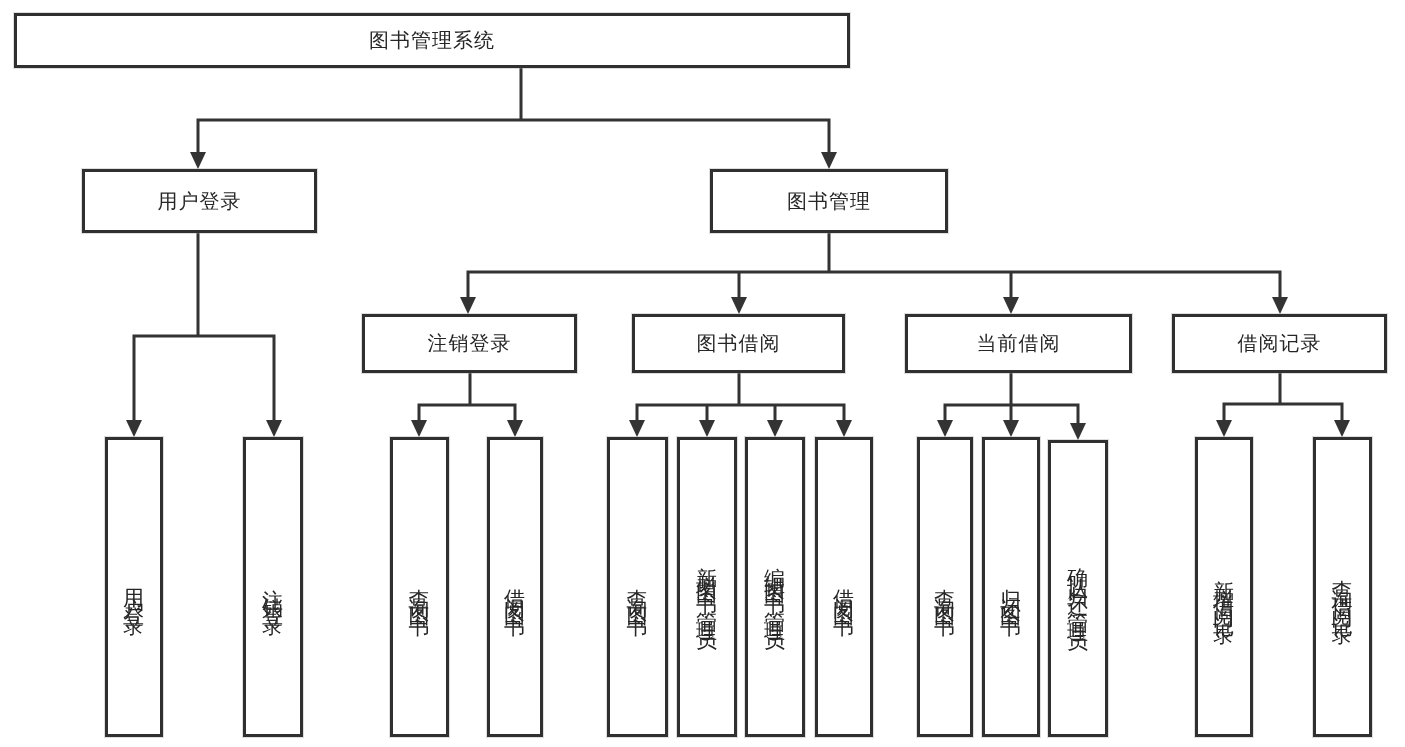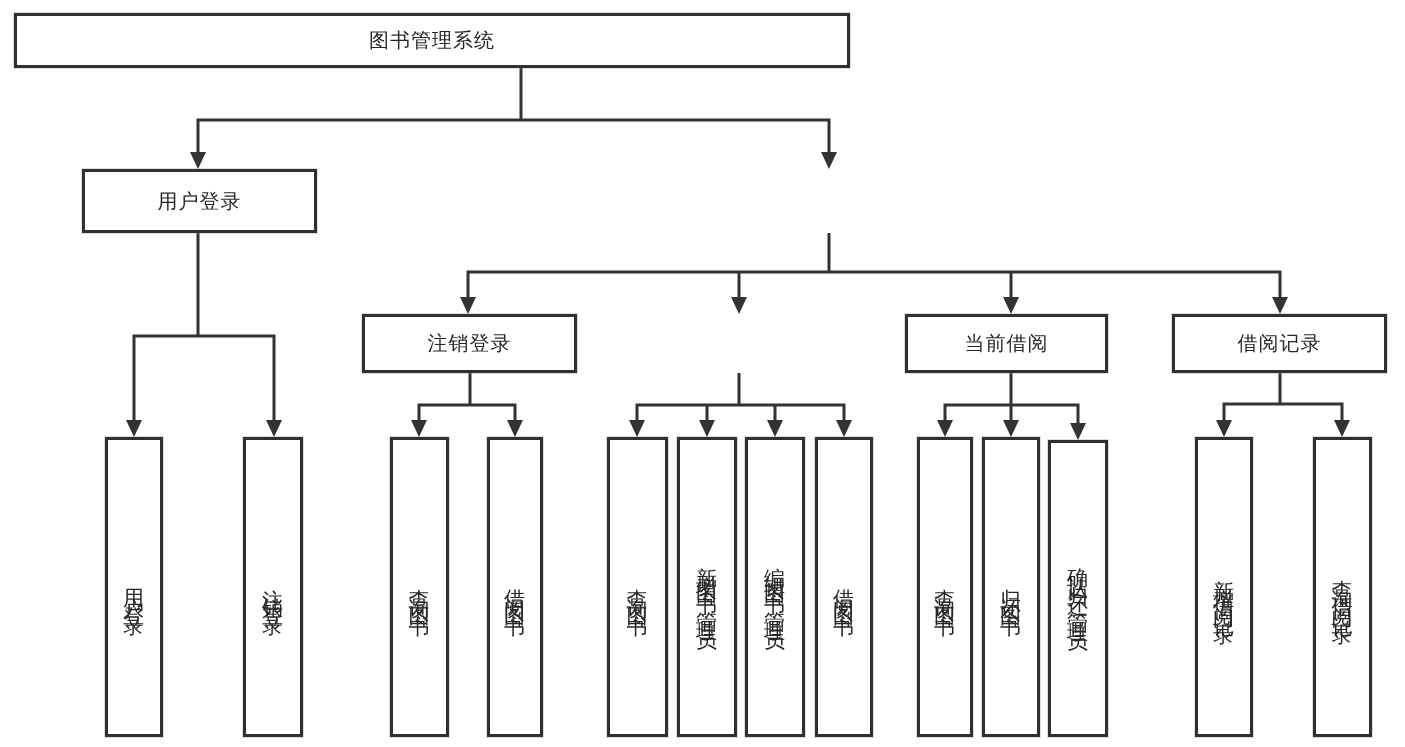--- a/index.html
+++ b/index.html
@@ -82,23 +82,25 @@
       <polygon points="1011,437 1003,420 1019,420"></polygon>
       <polygon points="1078,440 1070,423 1086,423"></polygon>
       <polygon points="1224,437 1216,420 1232,420"></polygon>
       <polygon points="1342,437 1334,420 1350,420"></polygon>
     </g>
   </svg>
 
   <div class="node" style="left:14px; top:13px; width:836px; height:55px;">图书管理系统</div>
 
   <div class="node" style="left:82px; top:169px; width:235px; height:64px;">用户登录</div>
+  <div class="node" style="left:710px; top:169px; width:238px; height:64px;">图书管理</div>
 
   <div class="node" style="left:362px; top:314px; width:215px; height:59px;">注销登录</div>
-  <div class="node" style="left:905px; top:314px; width:203px; height:59px;">当前借阅</div>
+  <div class="node" style="left:632px; top:314px; width:213px; height:59px;">图书借阅</div>
+  <div class="node" style="left:905px; top:314px; width:227px; height:59px;">当前借阅</div>
   <div class="node" style="left:1172px; top:314px; width:215px; height:59px;">借阅记录</div>
 
   <div class="node vertical" style="left:105px; top:437px; width:58px; height:300px;">用户登录</div>
   <div class="node vertical" style="left:243px; top:437px; width:60px; height:300px;">注销登录</div>
 
   <div class="node vertical" style="left:390px; top:437px; width:59px; height:300px;">查询图书</div>
   <div class="node vertical" style="left:487px; top:437px; width:56px; height:300px;">借阅图书</div>
 
   <div class="node vertical" style="left:607px; top:437px; width:61px; height:300px;">查询图书</div>
   <div class="node vertical" style="left:677px; top:437px; width:60px; height:300px;">新增图书（管理员）</div>

